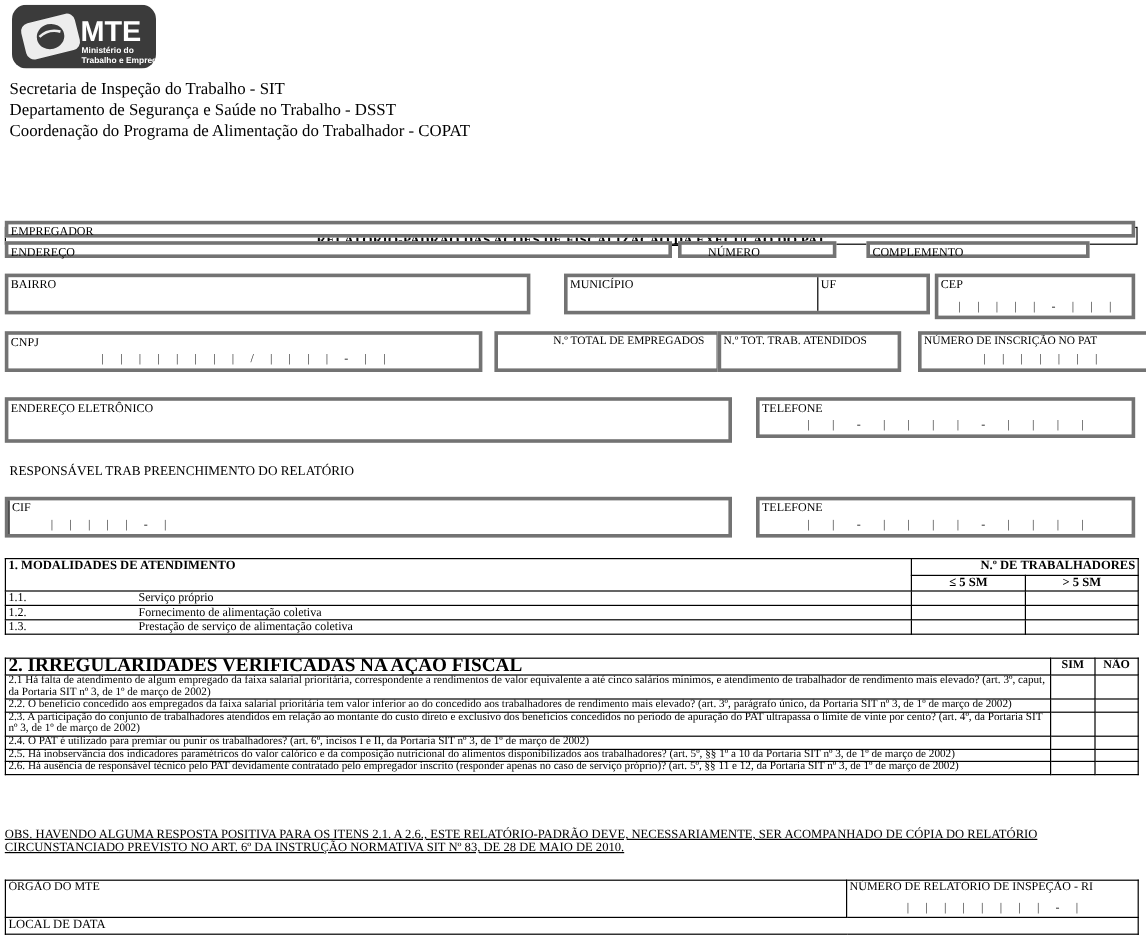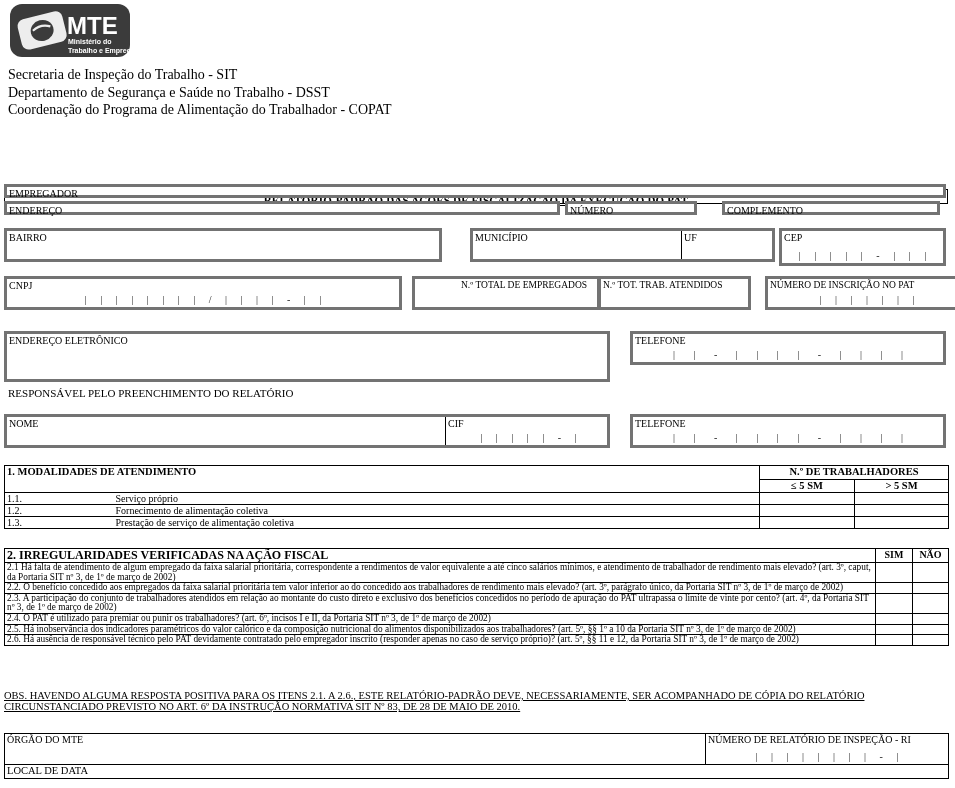--- a/index.html
+++ b/index.html
@@ -20,26 +20,26 @@
     position:absolute;bottom:2px;left:0;right:0;text-align:center;
     font-size:10px;line-height:10px;color:#222;word-spacing:11px;white-space:nowrap;overflow:hidden;
   }
   .split{display:flex;}
   .cell{position:relative;height:100%;box-sizing:border-box;flex:0 0 auto;}
   .bl{border-left:1px solid #000;}
   .sec-label{font-size:11px;white-space:nowrap;}
   table{border-collapse:collapse;table-layout:fixed;position:absolute;background:#fff;}
   td{border:1px solid #000;padding:0 2px;vertical-align:top;overflow:hidden;}
   .t1-title{font-size:10.5px;font-weight:bold;line-height:12px;}
-  .t1-group{font-size:10.5px;font-weight:bold;text-align:center;line-height:12px;height:13px;margin-top:32px;}
+  .t1-group{font-size:10.5px;font-weight:bold;text-align:right;line-height:12px;height:13px;margin-top:32px;}
   .t1-sub{font-size:10.5px;font-weight:bold;text-align:center;line-height:11px;height:12px;}
   .t1-row{font-size:10px;line-height:11px;height:11px;white-space:nowrap;}
   .rnum{display:inline-block;width:106px;}
   .fill-cell{height:11px;}
-  .t2-title{font-size:12px;font-weight:bold;line-height:12px;height:13px;white-space:nowrap;}
+  .t2-title{font-size:16px;font-weight:bold;line-height:12px;height:13px;white-space:nowrap;}
   .t2-yn{font-size:10px;font-weight:bold;text-align:center;line-height:12px;}
   .t2-row{font-size:9.3px;line-height:9.6px;padding:0 2px;}
   .obs{font-size:10.5px;line-height:11px;}
   .obs span{text-decoration:underline;}
   .tf-big{height:30px;font-size:10px;line-height:11px;position:relative;}
   .tf-local{height:13px;font-size:10.5px;line-height:12px;}
   svg text{font-family:"Liberation Sans", sans-serif;}
 </style>
 </head>
 <body>
@@ -68,24 +68,24 @@
   <span>RELATÓRIO-PADRÃO DAS AÇÕES DE FISCALIZAÇÃO DA EXECUÇÃO DO PAT</span>
 </div>
 
 <div class="fbox" style="left:4px;top:184px;width:942px;height:14px;">
   <div class="flabel">EMPREGADOR</div>
 </div>
 
 <div class="fbox" style="left:4px;top:201px;width:556px;height:14px;">
   <div class="flabel">ENDEREÇO</div>
 </div>
-<div class="fbox" style="left:565px;top:201px;width:132px;height:14px;">
+<div class="fbox" style="left:565px;top:201px;width:132px;height:14px;padding-left:20px;">
   <div class="flabel">NÚMERO</div>
 </div>
-<div class="fbox" style="left:722px;top:201px;width:218px;height:14px;">
+<div class="fbox" style="left:722px;top:201px;width:186px;height:14px;">
   <div class="flabel">COMPLEMENTO</div>
 </div>
 
 <div class="fbox" style="left:4px;top:228px;width:438px;height:34px;">
   <div class="flabel">BAIRRO</div>
 </div>
 <div class="fbox split" style="left:470px;top:228px;width:305px;height:34px;">
   <div class="cell" style="width:208px;">
     <div class="flabel">MUNICÍPIO</div>
   </div>
@@ -106,34 +106,31 @@
   <div class="flabel" style="font-size:9.5px">N.º TOTAL DE EMPREGADOS</div>
 </div>
 <div class="fbox" style="left:598px;top:276px;width:153px;height:34px;">
   <div class="flabel" style="font-size:9.5px">N.º TOT. TRAB. ATENDIDOS</div>
 </div>
 <div class="fbox" style="left:765px;top:276px;width:204px;height:34px;">
   <div class="flabel" style="font-size:9.5px">NÚMERO DE INSCRIÇÃO NO PAT</div>
   <div class="fpattern">| | | | | | |</div>
 </div>
 
-<div class="fbox" style="left:4px;top:331px;width:606px;height:51px;">
+<div class="fbox" style="left:4px;top:331px;width:606px;height:38px;">
   <div class="flabel">ENDEREÇO ELETRÔNICO</div>
 </div>
 <div class="fbox" style="left:630px;top:331px;width:316px;height:34px;">
   <div class="flabel">TELEFONE</div>
   <div class="fpattern" style="word-spacing:16px;">| | - | | | | - | | | |</div>
 </div>
 
-<div class="abs sec-label" style="left:8px;top:387px;">RESPONSÁVEL PELO PREENCHIMENTO DO RELATÓRIO</div>
+<div class="abs sec-label" style="left:8px;top:387px;">RESPONSÁVEL TRAB PREENCHIMENTO DO RELATÓRIO</div>
 
 <div class="fbox split" style="left:4px;top:414px;width:606px;height:34px;">
-  <div class="cell" style="width:438px;">
-    <div class="flabel">NOME</div>
-  </div>
   <div class="cell bl" style="width:166px;">
     <div class="flabel">CIF</div>
     <div class="fpattern">| | | | | - |</div>
   </div>
 </div>
 <div class="fbox" style="left:630px;top:414px;width:316px;height:34px;">
   <div class="flabel">TELEFONE</div>
   <div class="fpattern" style="word-spacing:16px;">| | - | | | | - | | | |</div>
 </div>
 

